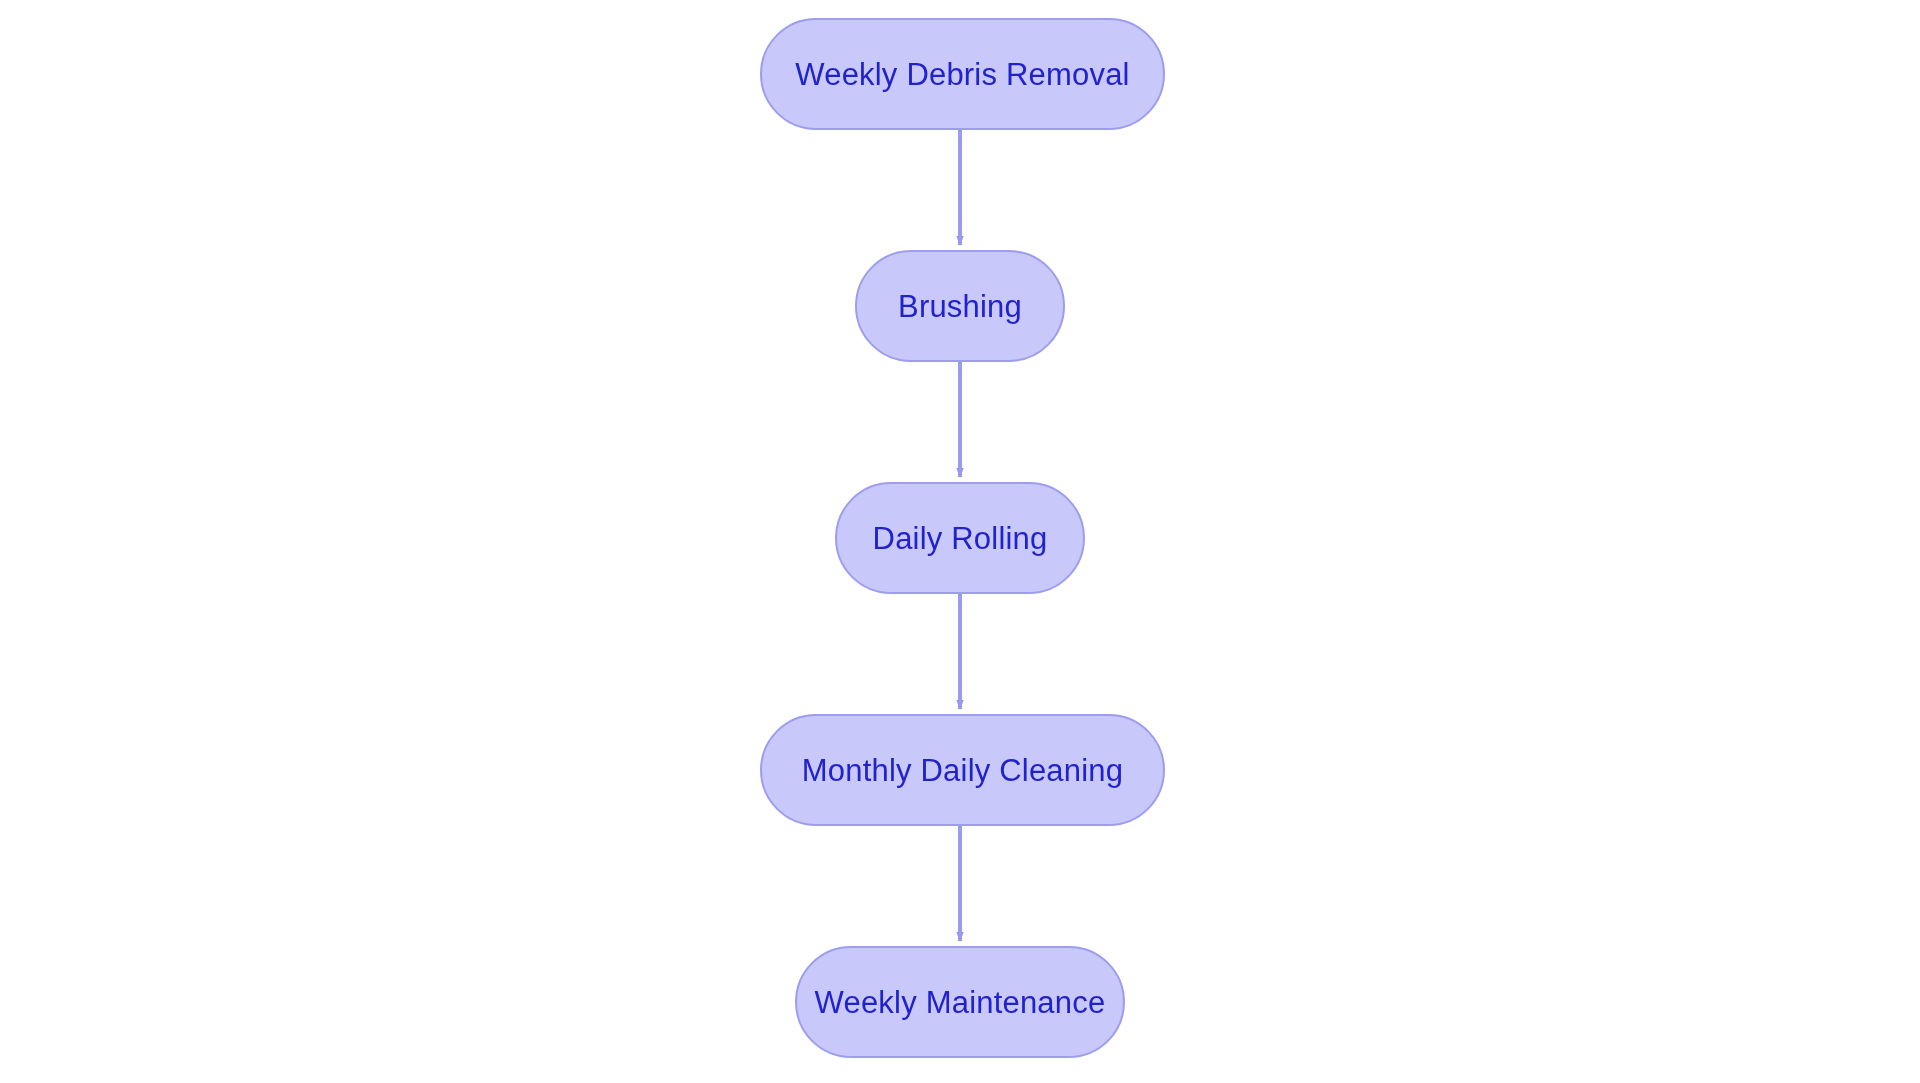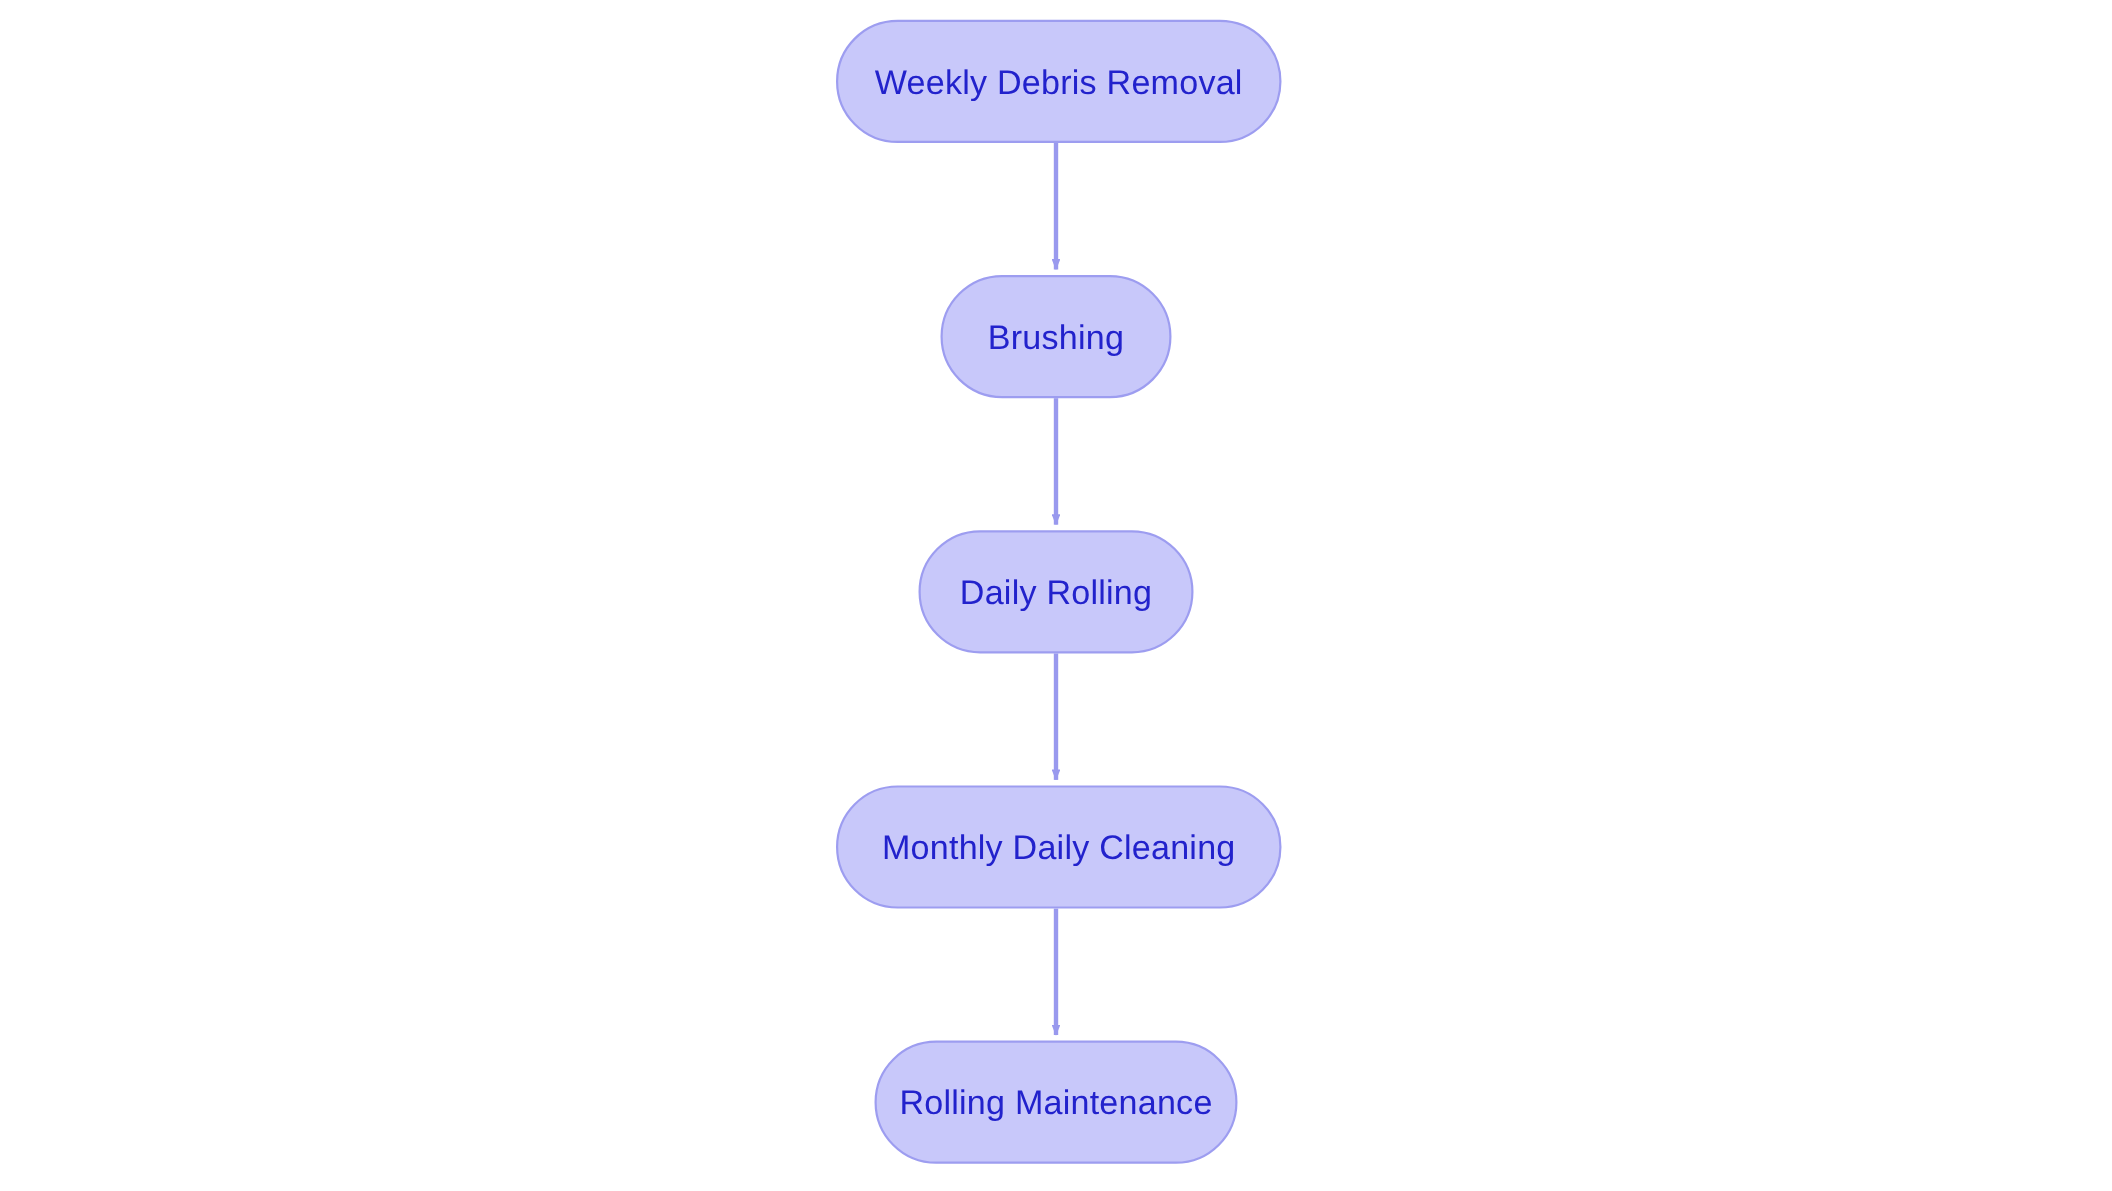--- a/index.html
+++ b/index.html
@@ -81,16 +81,16 @@
 
   <div class="flow-node" style="left:835px; top:482px; width:250px; height:112px;">
     <span class="node-label">Daily Rolling</span>
   </div>
 
   <div class="flow-node" style="left:760px; top:714px; width:405px; height:112px;">
     <span class="node-label">Monthly Daily Cleaning</span>
   </div>
 
   <div class="flow-node" style="left:795px; top:946px; width:330px; height:112px;">
-    <span class="node-label">Rolling Maintenance</span>
+    <span class="node-label">Weekly Maintenance</span>
   </div>
 
 </div>
 
 </body></html>

